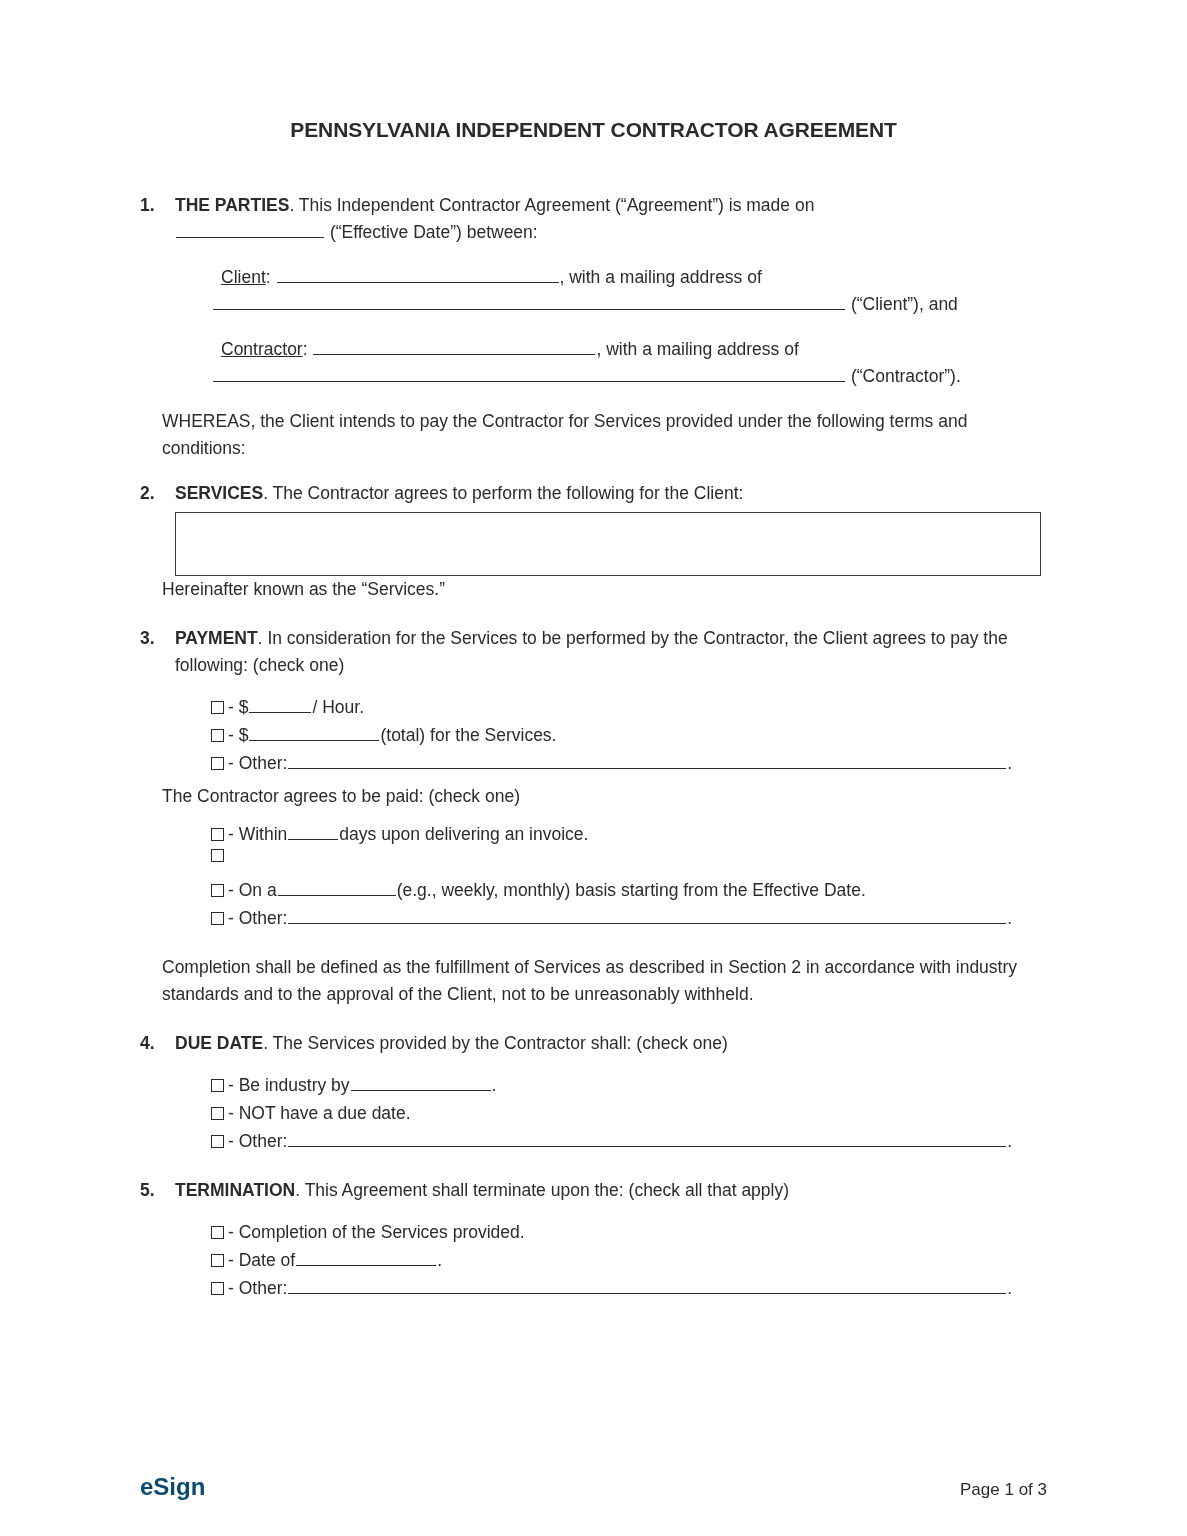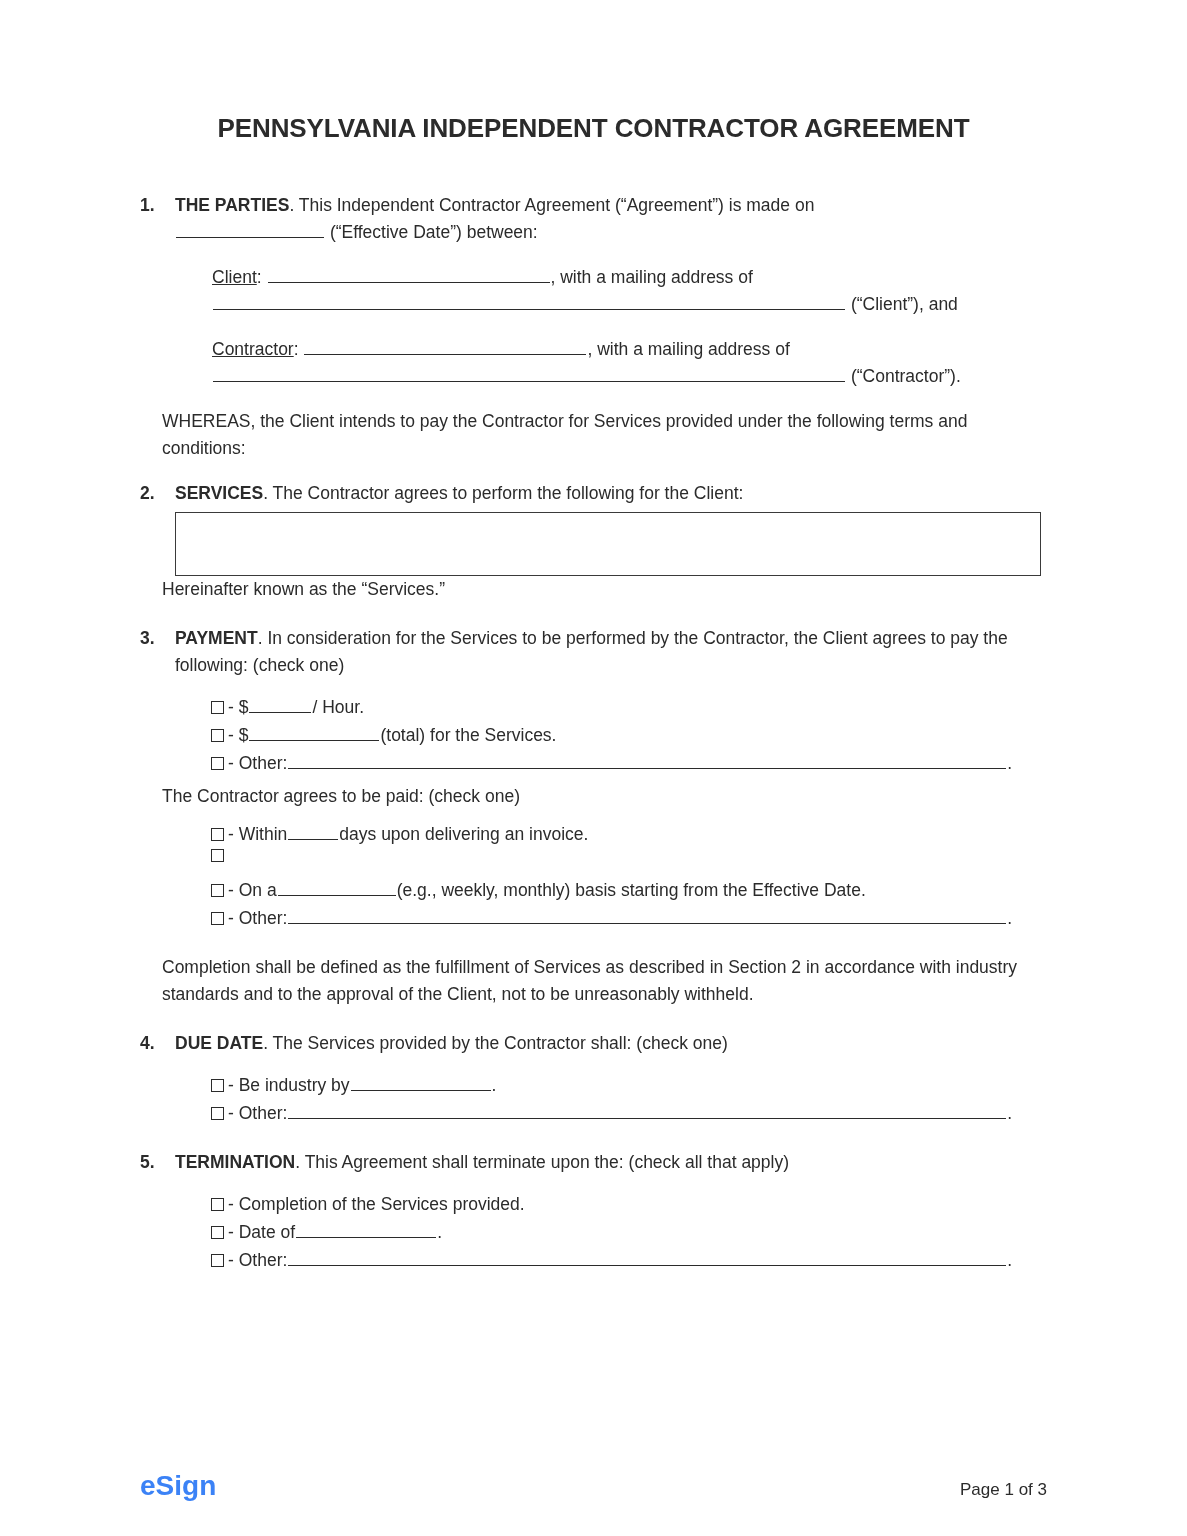--- a/index.html
+++ b/index.html
@@ -18,25 +18,25 @@
     height: 1536px;
     margin: 0 auto;
     background: #ffffff;
     box-sizing: border-box;
     overflow: hidden;
   }
 
   
   .doc-title {
     position: absolute;
-    top: 96px;
+    top: 104px;
     left: 0;
     right: 0;
     text-align: center;
-    font-size: 26px;
+    font-size: 21px;
     font-weight: bold;
     letter-spacing: -0.1px;
     color: #2b2b2b;
   }
 
   
   .body-area {
     position: absolute;
     top: 192px;
     left: 140px;
@@ -88,21 +88,21 @@
   .b-eff   { width: 148px; }
   .b-name  { width: 282px; }
   .b-addr  { width: 632px; }
   .b-hour  { width: 62px; }
   .b-total { width: 130px; }
   .b-days  { width: 50px; }
   .b-freq  { width: 118px; }
   .b-date  { width: 140px; }
   .b-other { width: 718px; }
 
-  .u { text-decoration: underline; }
+  .u { text-decoration: underline; margin-left: 9px; }
 
   
   .services-box {
     margin-top: 5px;
     margin-left: 35px;
     width: 866px;
     height: 64px;
     border: 1.8px solid #3a3a3a;
     box-sizing: border-box;
     background: #ffffff;
@@ -145,23 +145,23 @@
   .footer {
     position: absolute;
     left: 140px;
     right: 140px;
     top: 1440px;
     display: flex;
     justify-content: space-between;
     align-items: baseline;
   }
   .brand {
-    font-size: 28px;
+    font-size: 24px;
     font-weight: bold;
-    color: #3b82f6;
+    color: #0c4a6e;
   }
   .page-num {
     font-size: 17px;
     color: #2b2b2b;
     margin-top: 40px;
   }
 </style>
 </head>
 <body>
 
@@ -294,20 +294,24 @@
 
     <div class="opt-list">
       <div class="opt">
         <span class="cbox"></span>
         <span class="opt-text">- Be industry by</span>
         <span class="blank b-date"></span>
           <span class="opt-text">.</span>
       </div>
       <div class="opt">
         <span class="cbox"></span>
+        <span class="opt-text">- NOT have a due date.</span>
+      </div>
+      <div class="opt">
+        <span class="cbox"></span>
         <span class="opt-text">- Other:</span>
           <span class="blank b-other"></span>
           <span class="opt-text">.</span>
       </div>
     </div>
 
     <div class="sp-22"></div>
 
     <div class="section">
       <div class="sec-num">5.</div>

